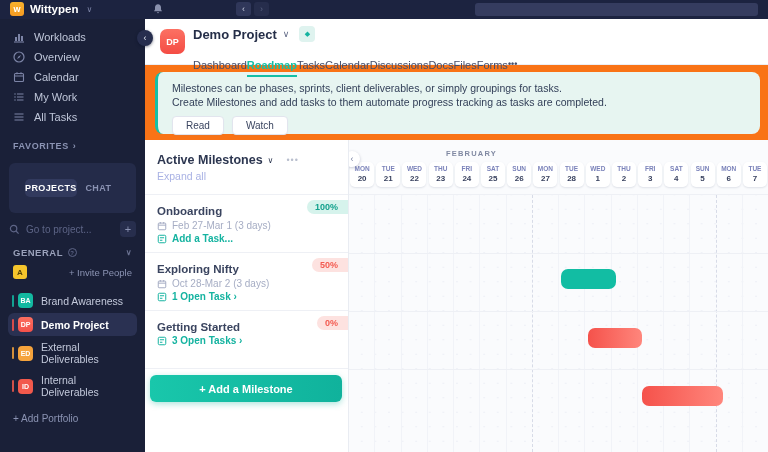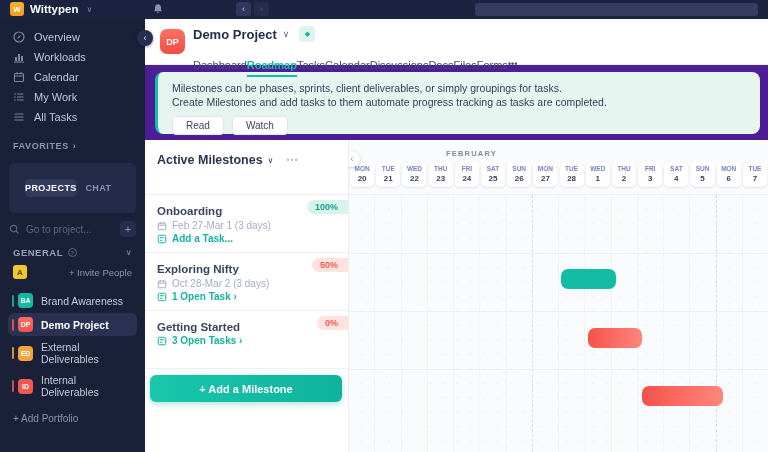--- a/index.html
+++ b/index.html
@@ -57,21 +57,21 @@
   .dp-badge { position:absolute; left:15px; top:10px; width:25px; height:25px; border-radius:7px; background:linear-gradient(180deg,#fc7163,#f44c44); color:#fff; font-size:9px; font-weight:bold; display:flex; align-items:center; justify-content:center; }
   .title-row { position:absolute; left:48px; top:7px; display:flex; align-items:center; gap:6px; }
   .proj-title { font-size:13px; font-weight:bold; color:#252e48; cursor:pointer; }
   .title-chev { color:#5d6683; font-size:9px; cursor:pointer; }
   .sparkle-btn { width:16px; height:16px; border-radius:4px; background:#dff3ef; color:#15b3a0; font-size:7px; display:flex; align-items:center; justify-content:center; margin-left:4px; cursor:pointer; }
   .tabs-row { position:absolute; left:48px; top:40px; display:flex; font-size:11px; color:#454e6b; }
   .tab { padding-bottom:4px; cursor:pointer; white-space:nowrap; }
   .tab.active { color:#14bfa6; border-bottom:2px solid #14bfa6; font-weight:bold; }
 
   
-  .content { position:absolute; left:145px; top:65px; right:0; bottom:0; background:#4c1d95; }
+  .content { position:absolute; left:145px; top:65px; right:0; bottom:0; background:#f97316; }
   .banner { margin:7px 8px 0 10px; height:62px; background:#e7f5f1; border-left:3px solid #15bfa7; border-radius:8px; padding:9px 14px; }
   .banner p { font-size:10.5px; color:#334059; line-height:14px; }
   .banner-btns { margin-top:7px; display:flex; gap:8px; }
   .banner-btn { background:#fff; border:1px solid #e2e5ee; border-radius:4px; font-size:10px; color:#3a4560; padding:3px 13px; font-family:inherit; cursor:pointer; box-shadow:0 1px 1px rgba(120,130,160,.08); }
 
   
   .roadmap { position:absolute; left:0; right:0; top:75px; bottom:0; display:flex; }
   .list-panel { width:204px; flex:none; background:#fff; border-right:1px solid #e9ecf2; position:relative; }
   .panel-header { height:55px; border-bottom:1px solid #eef0f5; padding:13px 12px 0; }
   .ph-title-row { display:flex; align-items:center; gap:5px; }
@@ -142,36 +142,36 @@
         </div>
     </div>
     <input class="g-search" value="" style="">
   </div>
 
   <div class="sidebar">
     <div class="snav">
       <div class="snav-item">
         <span>
             <svg class="icon-svg" width="12" height="12" viewBox="0 0 12 12">
-              <circle cx="6" cy="6" r="5" fill="none" stroke="#7c84a6" stroke-width="1.2"></circle>
-              <path d="M8 4 5.4 5.4 4 8l2.6-1.4z" fill="#7c84a6"></path>
-            </svg>
-          </span>
-        <span>Overview</span>
-      </div>
-      <div class="snav-item">
-        <span>
-            <svg class="icon-svg" width="12" height="12" viewBox="0 0 12 12">
               <path d="M1 11h10" stroke="#7c84a6" stroke-width="1.1"></path>
               <rect x="2" y="6" width="2" height="4" fill="#7c84a6"></rect>
               <rect x="5" y="3" width="2" height="7" fill="#7c84a6"></rect>
               <rect x="8" y="5" width="2" height="5" fill="#7c84a6"></rect>
             </svg>
           </span>
         <span>Workloads</span>
+      </div>
+      <div class="snav-item">
+        <span>
+            <svg class="icon-svg" width="12" height="12" viewBox="0 0 12 12">
+              <circle cx="6" cy="6" r="5" fill="none" stroke="#7c84a6" stroke-width="1.2"></circle>
+              <path d="M8 4 5.4 5.4 4 8l2.6-1.4z" fill="#7c84a6"></path>
+            </svg>
+          </span>
+        <span>Overview</span>
       </div>
       <div class="snav-item">
         <span>
             <svg class="icon-svg" width="12" height="12" viewBox="0 0 12 12">
               <rect x="1.5" y="2.5" width="9" height="8" rx="1" fill="none" stroke="#7c84a6" stroke-width="1.1"></rect>
               <path d="M1.5 5h9M4 1.2v2M8 1.2v2" stroke="#7c84a6" stroke-width="1.1"></path>
             </svg>
           </span>
         <span>Calendar</span>
       </div>
@@ -303,20 +303,21 @@
 
     <div class="roadmap">
 
       <div class="list-panel">
         <div class="panel-header">
           <div class="ph-title-row">
             <span class="ph-title">Active Milestones</span>
             <span class="ph-chev">∨</span>
             <span class="ph-dots">•••</span>
           </div>
+          <div class="expand-all">Expand all</div>
         </div>
 
         <div class="m-row">
           <div class="m-name">Onboarding</div>
           <div class="m-meta">
             <span>
                 <svg class="icon-svg" width="10" height="10" viewBox="0 0 12 12">
                   <rect x="1.5" y="2.5" width="9" height="8" rx="1" fill="none" stroke="#a6adc4" stroke-width="1.2"></rect>
                   <path d="M1.5 5h9M4 1.2v2M8 1.2v2" stroke="#a6adc4" stroke-width="1.2"></path>
                 </svg>

